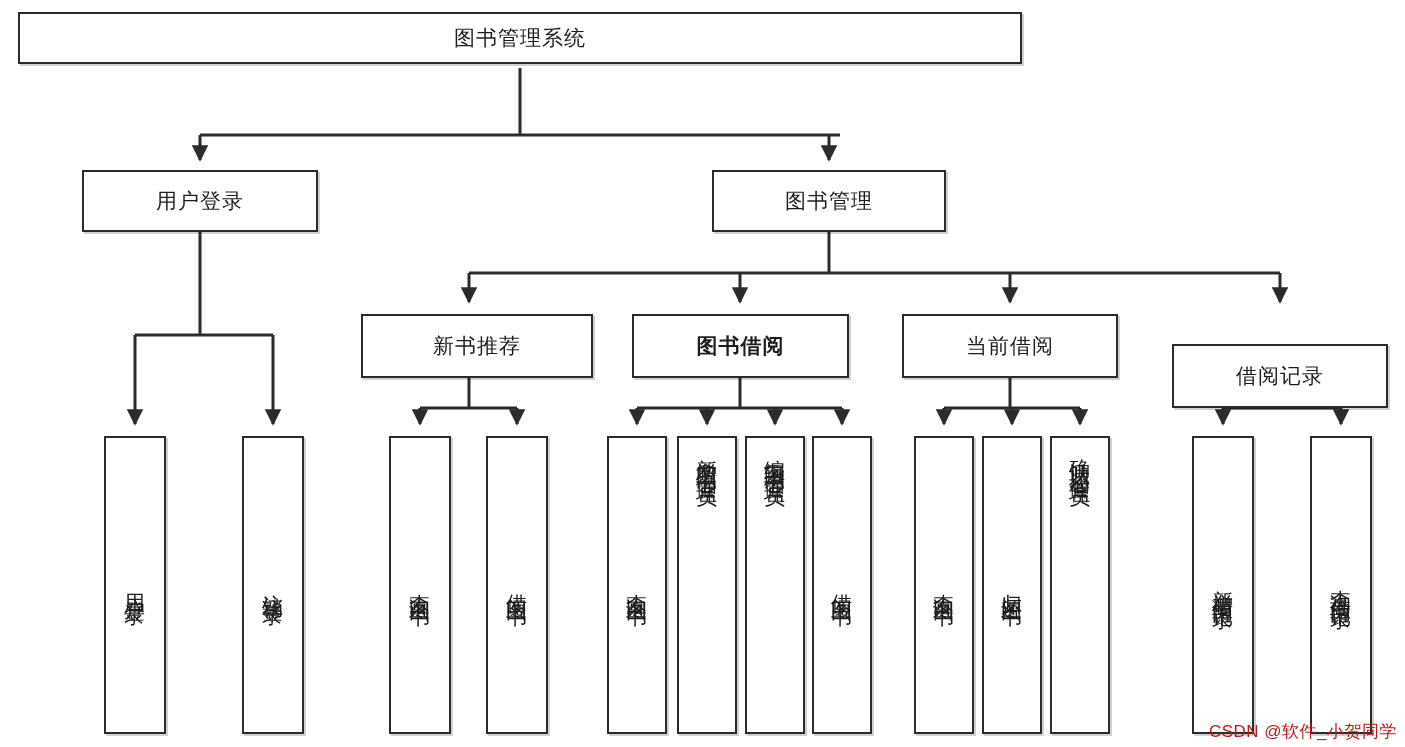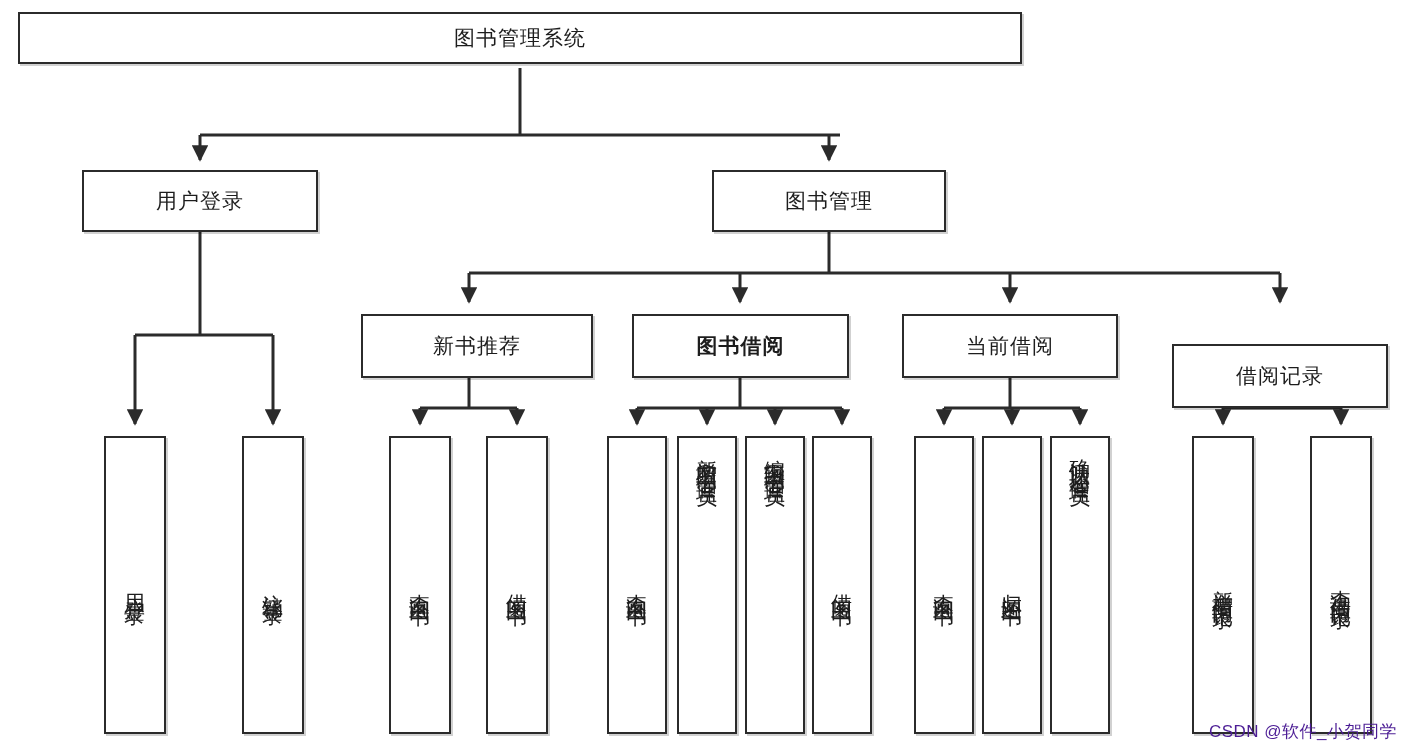--- a/index.html
+++ b/index.html
@@ -57,21 +57,21 @@
   }
   .node.vert.centered {
     align-items: center;
     padding-top: 0;
   }
   .watermark {
     position: absolute;
     right: 8px;
     bottom: 4px;
     font-size: 17px;
-    color: #4c1d95;
+    color: #b91c1c;
     letter-spacing: 0.5px;
     white-space: nowrap;
   }
 </style>
 </head>
 <body>
 
 <div id="canvas">
 
   <svg class="edges" viewBox="0 0 1405 747" xmlns="http://www.w3.org/2000/svg">

